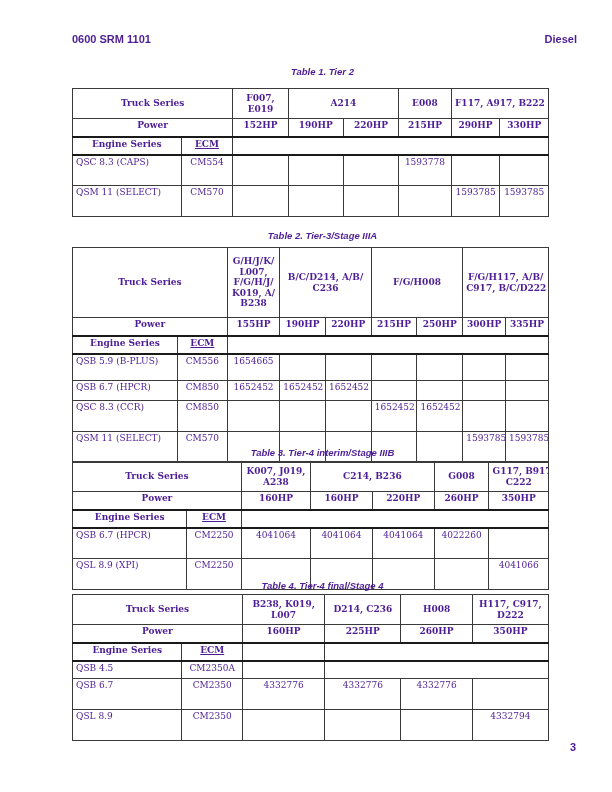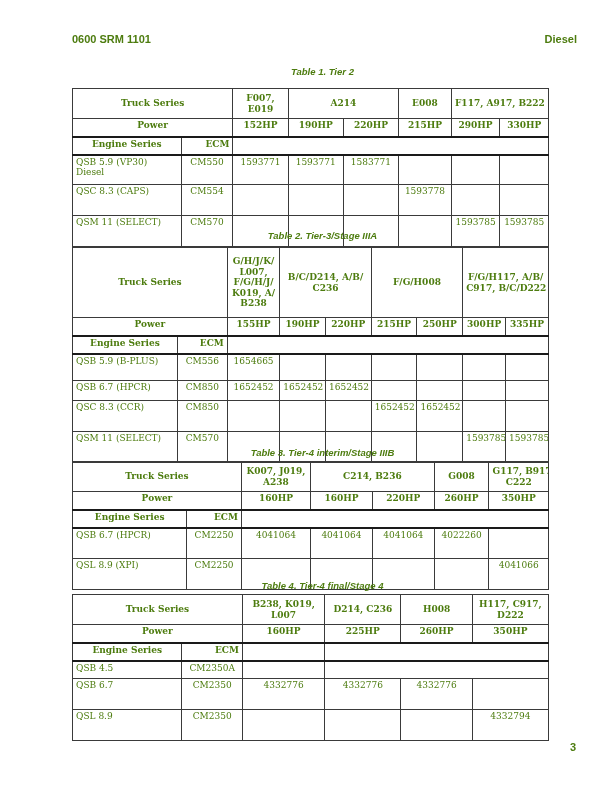--- a/index.html
+++ b/index.html
@@ -1,33 +1,33 @@
 <!DOCTYPE html>
 <html><head>
 <meta charset="utf-8">
 <style>
   html,body{margin:0;padding:0;background:#fff;}
   .page{position:relative;width:612px;height:792px;background:#fff;overflow:hidden;
-        font-family:"DejaVu Serif",serif;color:#4d7c0f;}
+        font-family:"DejaVu Serif",serif;color:#4c1d95;}
   .head{position:absolute;top:33px;left:72px;width:505px;display:flex;
         justify-content:space-between;font-family:"Liberation Sans",sans-serif;
         font-weight:bold;font-size:11px;}
   .table-title{position:absolute;left:84px;width:477px;text-align:center;
         font-family:"Liberation Sans",sans-serif;font-weight:bold;font-style:italic;
         font-size:9.5px;}
   table.data{position:absolute;left:72px;width:477px;border-collapse:collapse;
         table-layout:fixed;font-size:9px;line-height:1.18;
         border:1.5px solid #1a1a1a;}
   table.data td{border:1px solid #3a3a3a;padding:1px 3px;vertical-align:top;
         overflow:hidden;}
   tr.truck td{vertical-align:middle;}
   td.lbl{font-weight:bold;text-align:center;}
   td.grp{font-weight:bold;text-align:center;white-space:pre;}
   td.hp{font-weight:bold;text-align:center;white-space:nowrap;}
-  td.ecmh{font-weight:bold;text-align:right;}
+  td.ecmh{font-weight:bold;text-align:center;text-decoration:underline;}
   td.eng{text-align:left;white-space:pre-line;}
   td.ecm{text-align:center;white-space:nowrap;}
   td.num{text-align:center;white-space:nowrap;padding:1px 1px;}
   tr.power td, tr.ehead td{border-bottom:2px solid #1a1a1a;}
   tr.h16{height:18px;} tr.h17{height:31px;} tr.h20{height:20px;}
   tr.h27{height:27px;} tr.h30{height:30px;} tr.h70{height:70px;}
   .pagenum{position:absolute;top:741px;right:36px;
         font-family:"Liberation Sans",sans-serif;font-weight:bold;font-size:11px;}
 </style>
 </head>
@@ -67,31 +67,20 @@
       <td class="hp">190HP</td>
       <td class="hp">220HP</td>
       <td class="hp">215HP</td>
       <td class="hp">290HP</td>
       <td class="hp">330HP</td>
     </tr>
     <tr class="ehead h16">
       <td class="lbl">Engine Series</td>
       <td class="ecmh">ECM</td>
       <td colspan="6"></td>
-    </tr>
-    <tr class="h30">
-      <td class="eng">QSB 5.9 (VP30)
-Diesel</td>
-      <td class="ecm">CM550</td>
-      <td class="num">1593771</td>
-      <td class="num">1593771</td>
-      <td class="num">1583771</td>
-      <td class="num"></td>
-      <td class="num"></td>
-      <td class="num"></td>
     </tr>
     <tr class="h17">
       <td class="eng">QSC 8.3 (CAPS)</td>
       <td class="ecm">CM554</td>
       <td class="num"></td>
       <td class="num"></td>
       <td class="num"></td>
       <td class="num">1593778</td>
       <td class="num"></td>
       <td class="num"></td>

